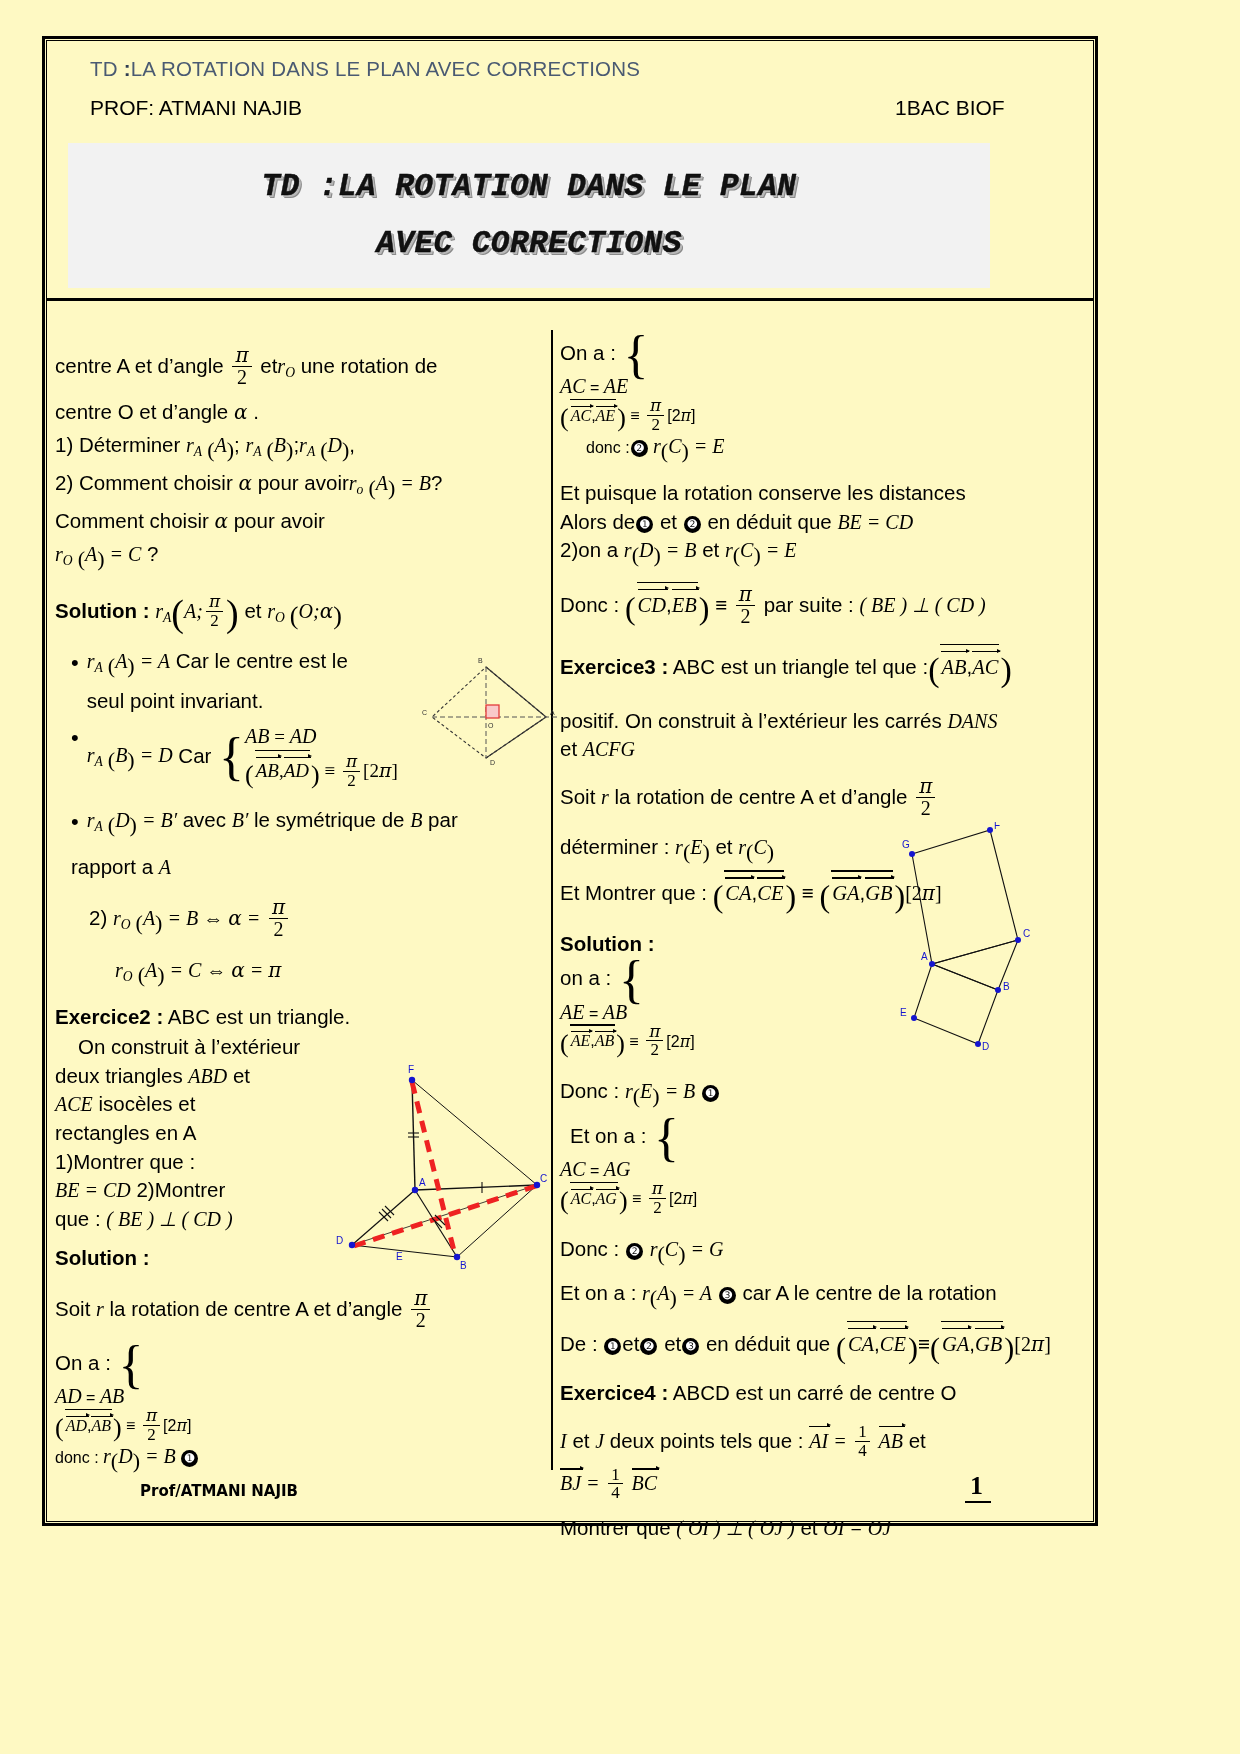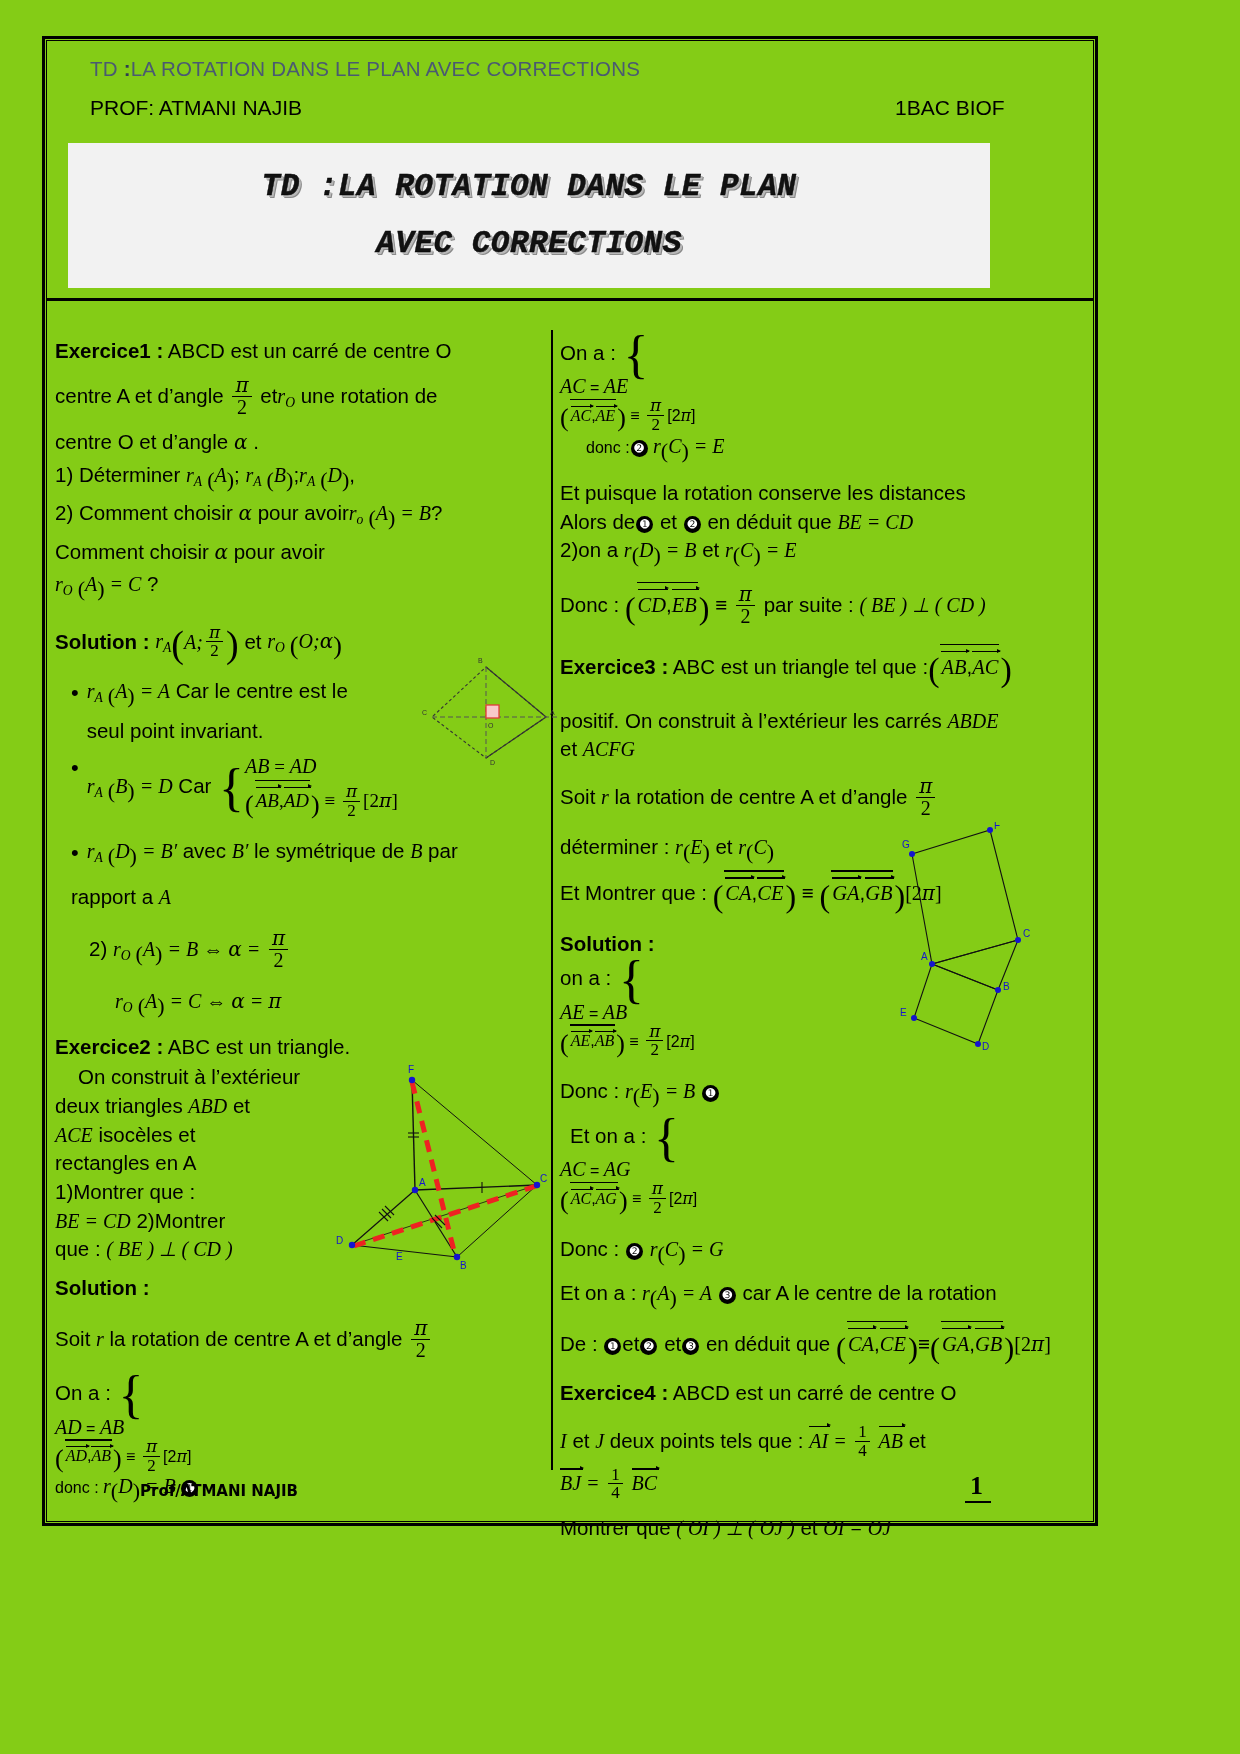--- a/index.html
+++ b/index.html
@@ -8,21 +8,21 @@
     background: #ffffff;
   }
   body {
     font-family: "Liberation Sans", sans-serif;
     color: #000000;
   }
   .page {
     position: relative;
     width: 1240px;
     height: 1754px;
-    background: #84cc16;
+    background: #fef9c3;
     overflow: hidden;
   }
   
   .outer-frame {
     position: absolute;
     left: 42px;
     top: 36px;
     width: 1056px;
     height: 1490px;
     border: 3px solid #000;
@@ -301,24 +301,20 @@
   <div class="title-box">
     <div class="title-line l1">TD :LA ROTATION DANS LE PLAN</div>
     <div class="title-line l2">AVEC CORRECTIONS</div>
   </div>
 
   <div class="hdr-rule"></div>
   <div class="col-divider"></div>
 
   <div class="col-left">
 
-    <p class="txt">
-      <span class="b">Exercice1 :</span>
-      <span>ABCD est un carré de centre O</span>
-    </p>
 
 
     <p class="txt" style="margin-top:10px;">
       <span>centre A et d’angle</span>
       <span class="frac"><span class="num greek">π</span><span class="den">2</span></span>
       <span>et</span><span class="mi">r<span class="sub">O</span></span>
       <span>une rotation de</span>
     </p>
 
     <p class="txt" style="margin-top:8px;">
@@ -554,21 +550,21 @@
       <span class="mi">( BE ) ⊥ ( CD )</span>
     </p>
 
     <p class="txt" style="margin-top:12px;">
       <span class="b">Exercice3 :</span>
       <span>ABC est un triangle tel que :</span><span class="paren-big" style="font-size:34px;">(</span><span class="angpair"><span class="vec">AB</span>,<span class="vec">AC</span></span><span class="paren-big" style="font-size:34px;">)</span>
     </p>
 
     <p class="txt tight" style="margin-top:12px;">
       <span>positif. On construit à l’extérieur les  carrés</span>
-      <span class="mi">ABDE</span>
+      <span class="mi">DANS</span>
     </p>
     <p class="txt tight">
       <span>et</span>
       <span class="mi">ACFG</span>
     </p>
 
     <p class="txt" style="margin-top:14px;">
       <span>Soit</span>
       <span class="mi">r</span>
       <span>la rotation de centre A et d’angle</span>

